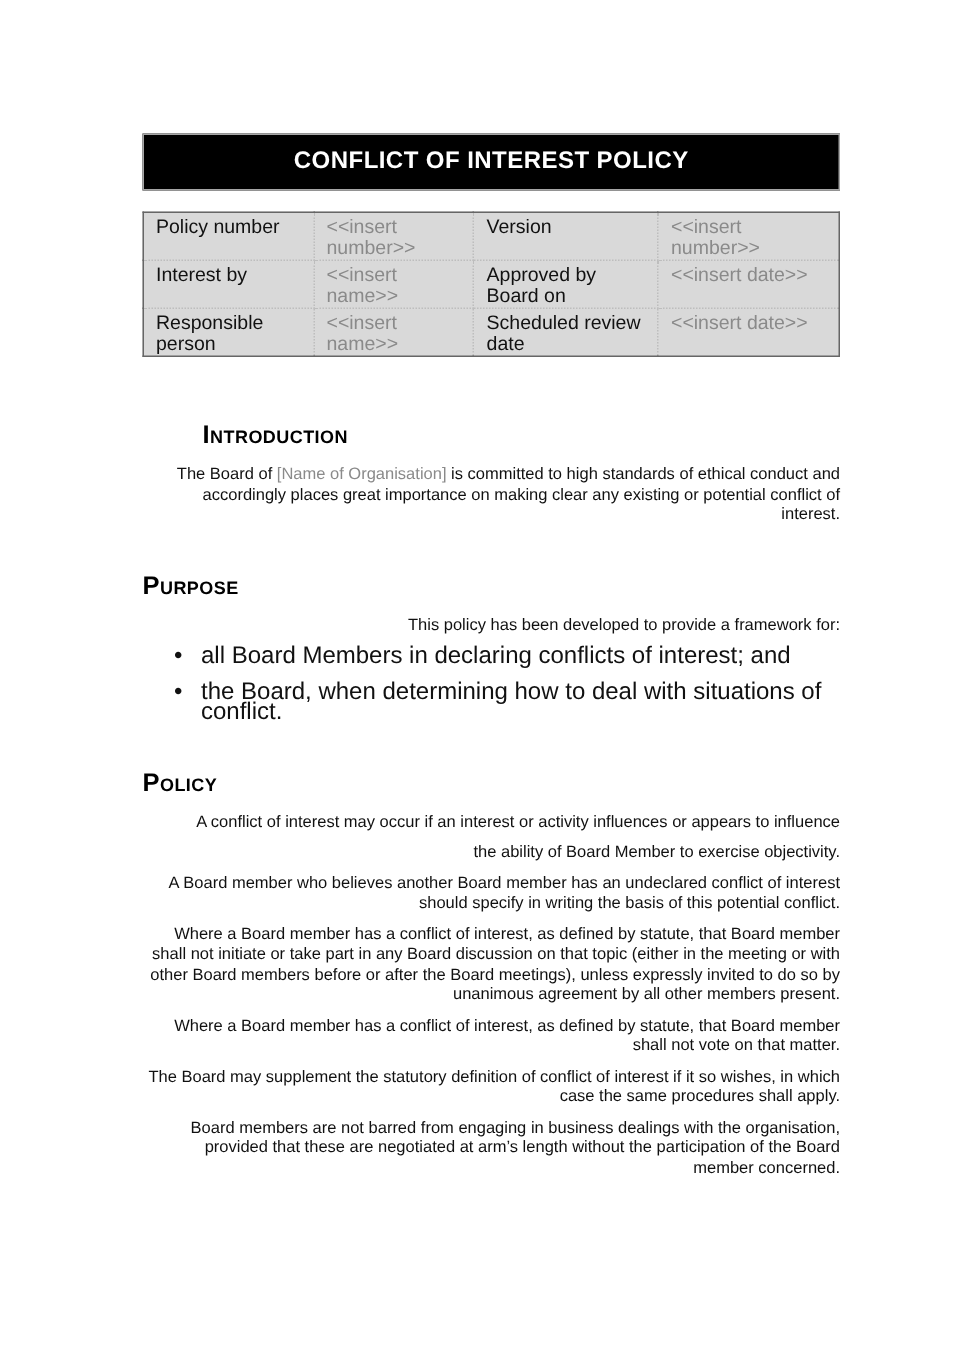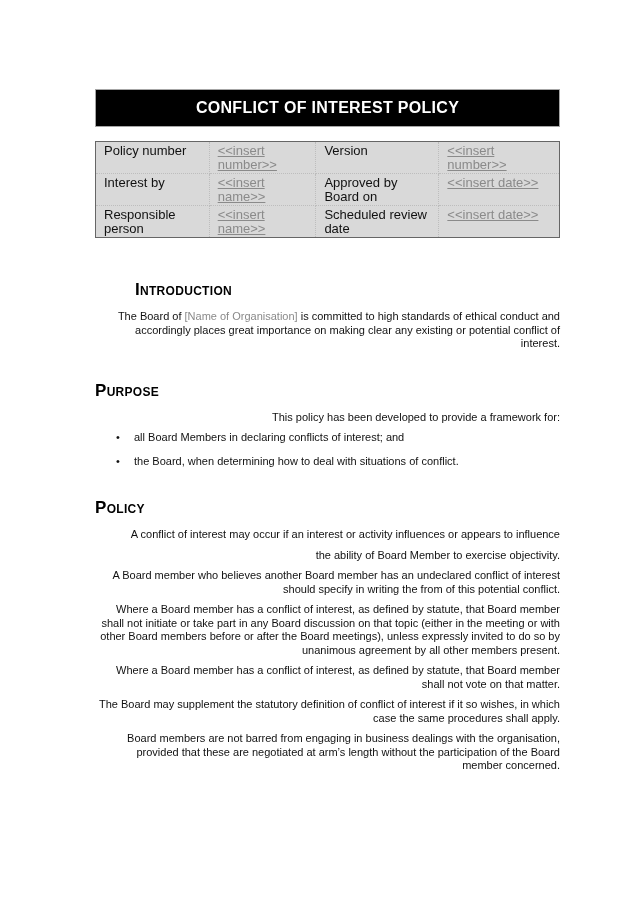--- a/index.html
+++ b/index.html
@@ -41,21 +41,21 @@
     table-layout: fixed;
   }
   table.info-table td {
     border: 1px dotted #bdbdbd;
     vertical-align: top;
     font-size: 13px;
     line-height: 13.5px;
     padding: 2px 4px 2px 8px;
   }
   td.lbl { color: #111111; }
-  td.ph  { color: #8a8a8a; text-decoration: underline; }
+  td.ph  { color: #8a8a8a; }
   .col1 { width: 24.5%; }
   .col2 { width: 23.0%; }
   .col3 { width: 26.5%; }
   .col4 { width: 26.0%; }
 
   h2.sec {
     font-size: 17px;
     font-weight: bold;
     font-variant: small-caps;
     letter-spacing: 0.3px;
@@ -74,21 +74,21 @@
   .placeholder { color: #8a8a8a; }
 
   ul.bullets {
     list-style: none;
     margin: 3px 0 0 0;
   }
   ul.bullets li {
     position: relative;
     padding-left: 39px;
     margin-bottom: 10px;
-    font-size: 11px;
+    font-size: 16px;
     line-height: 13.5px;
     color: #111111;
   }
   ul.bullets li::before {
     content: "\2022";
     position: absolute;
     left: 21px;
     top: 0;
   }
 </style>
@@ -137,20 +137,20 @@
     <h2 class="sec">Purpose</h2>
     <p class="body-p">This policy has been developed to provide a framework for:</p>
     <ul class="bullets">
       <li><span>all Board Members in declaring conflicts of interest; and</span></li>
       <li><span>the Board, when determining how to deal with situations of conflict.</span></li>
     </ul>
 
     <h2 class="sec">Policy</h2>
     <p class="body-p">A conflict of interest may occur if an interest or activity influences or appears to influence</p>
     <p class="body-p">the ability of Board Member to exercise objectivity.</p>
-    <p class="body-p">A Board member who believes another Board member has an undeclared conflict of interest should specify in writing the from of this potential conflict.</p>
+    <p class="body-p">A Board member who believes another Board member has an undeclared conflict of interest should specify in writing the basis of this potential conflict.</p>
     <p class="body-p">Where a Board member has a conflict of interest, as defined by statute, that Board member shall not initiate or take part in any Board discussion on that topic (either in the meeting or with other Board members before or after the Board meetings), unless expressly invited to do so by unanimous agreement by all other members present.</p>
     <p class="body-p">Where a Board member has a conflict of interest, as defined by statute, that Board member shall not vote on that matter.</p>
     <p class="body-p">The Board may supplement the statutory definition of conflict of interest if it so wishes, in which case the same procedures shall apply.</p>
     <p class="body-p">Board members are not barred from engaging in business dealings with the organisation, provided that these are negotiated at arm’s length without the participation of the Board member concerned.</p>
 
   </div>
 </div>
 
 </body></html>

